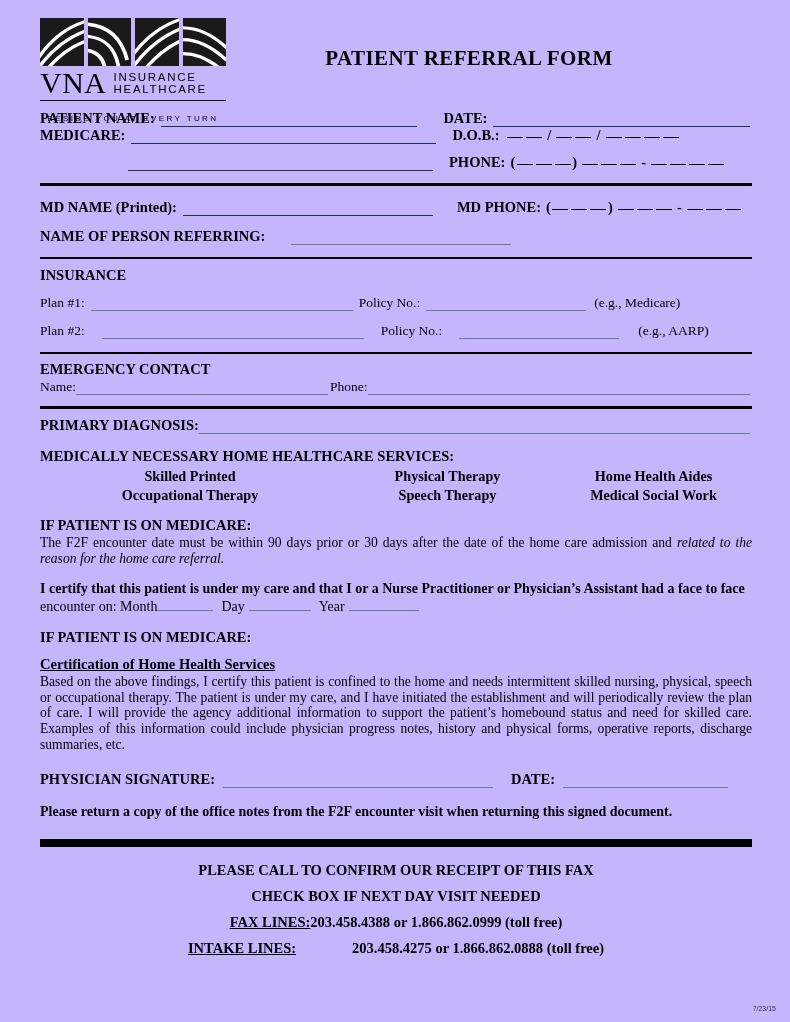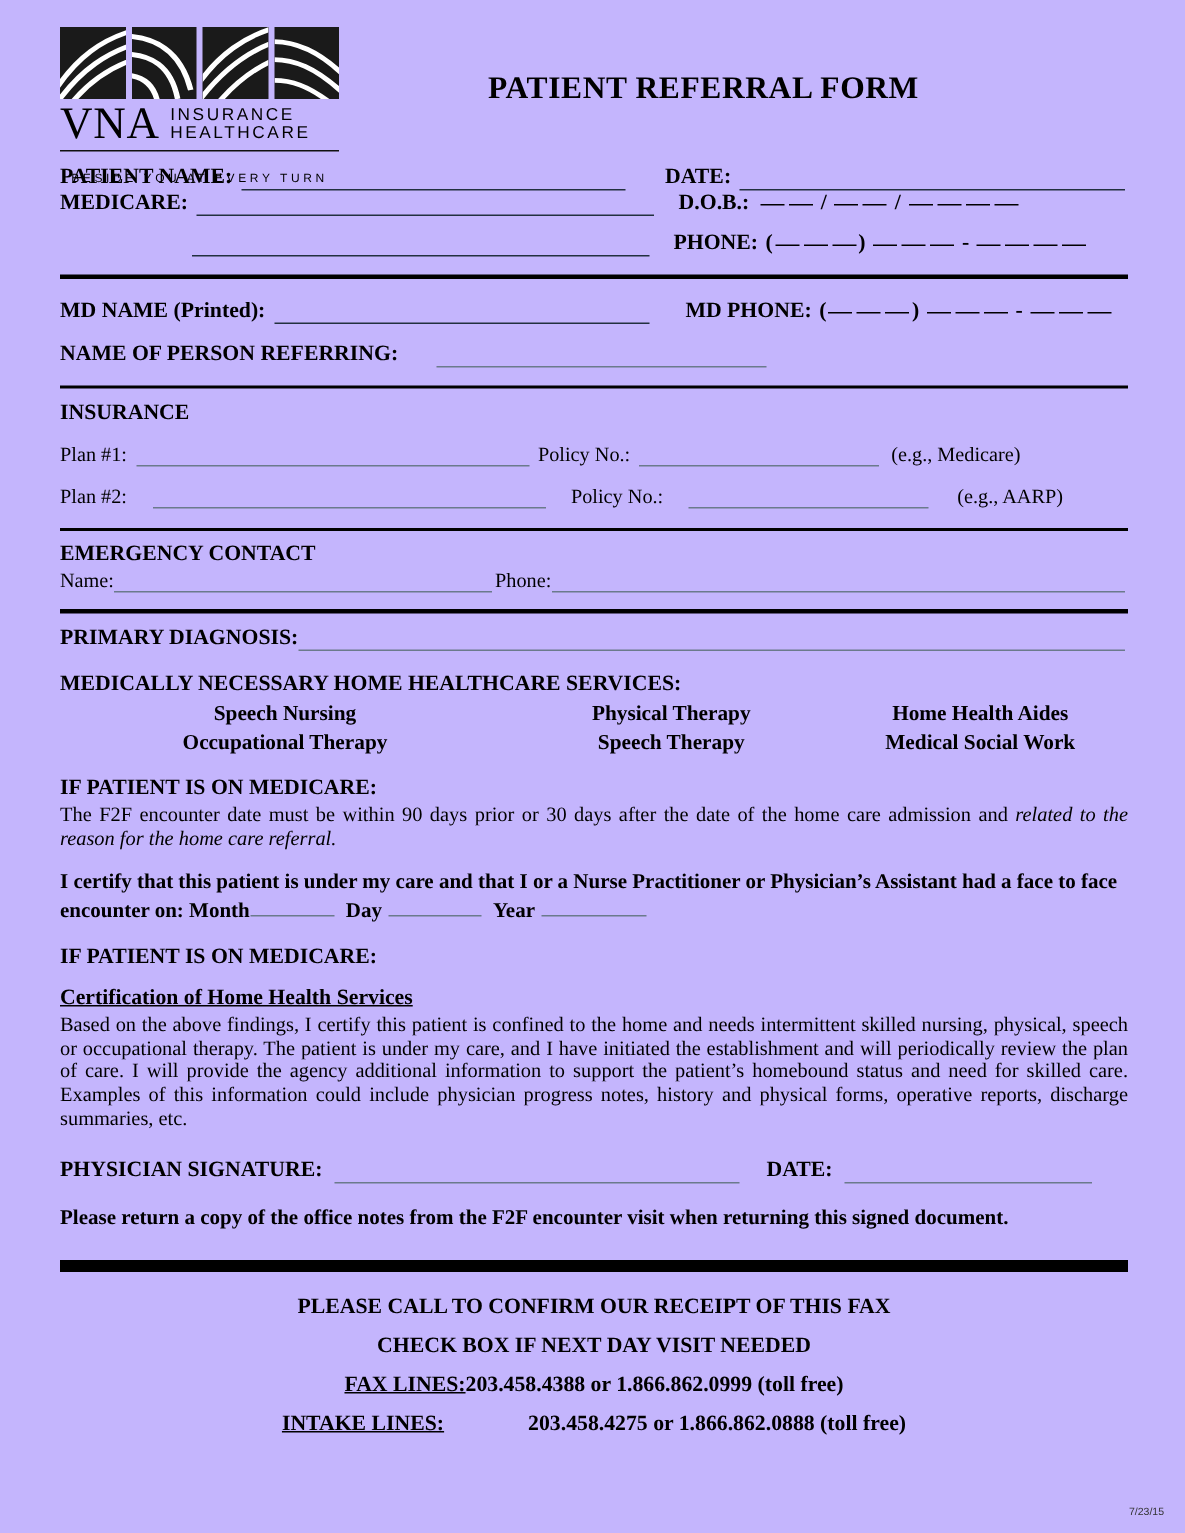--- a/index.html
+++ b/index.html
@@ -210,42 +210,42 @@
   <div style="height:8px"></div>
   <div class="row" style="margin-bottom:14px;">
     <span class="lbl">PRIMARY DIAGNOSIS:</span>
     <span class="blank" style="margin-left:0px;"></span>
   </div>
 
   
   <div class="sec-head">MEDICALLY NECESSARY HOME HEALTHCARE SERVICES:</div>
   <div class="services">
     <div class="svc-row">
-      <div class="svc-c1">Speech Nursing</div>
+      <div class="svc-c1">Skilled Printed</div>
       <div class="svc-c2">Physical Therapy</div>
       <div class="svc-c3">Home Health Aides</div>
     </div>
     <div class="svc-row">
       <div class="svc-c1">Occupational Therapy</div>
       <div class="svc-c2">Speech Therapy</div>
       <div class="svc-c3">Medical Social Work</div>
     </div>
   </div>
 
   
   <div style="height:12px"></div>
   <div class="sec-head">IF PATIENT IS ON MEDICARE:</div>
   <div class="body-txt" style="margin-top:1px;">
     <span>The F2F encounter date must be within 90 days prior or 30 days after the date of the home care admission and </span><span class="ital">related to the reason for the home care referral.</span>
   </div>
 
   
   <div style="height:14px"></div>
   <div class="bold-txt">I certify that this patient is under my care and that I or a Nurse Practitioner or Physician’s Assistant had a face to face</div>
-  <div class="row" style="font-weight:bold;font-size:14px;">
+  <div class="row" style="font-weight:normal;font-size:14px;">
     <span>encounter on: Month</span>
     <span class="ul" style="width:56px;"></span>
     <span style="margin-left:8px;text-align:right;">Day</span>
     <span class="ul" style="width:62px;margin-left:4px;"></span>
     <span style="margin-left:8px;">Year</span>
     <span class="ul" style="width:70px;margin-left:4px;"></span>
   </div>
 
   
   <div style="height:14px"></div>

